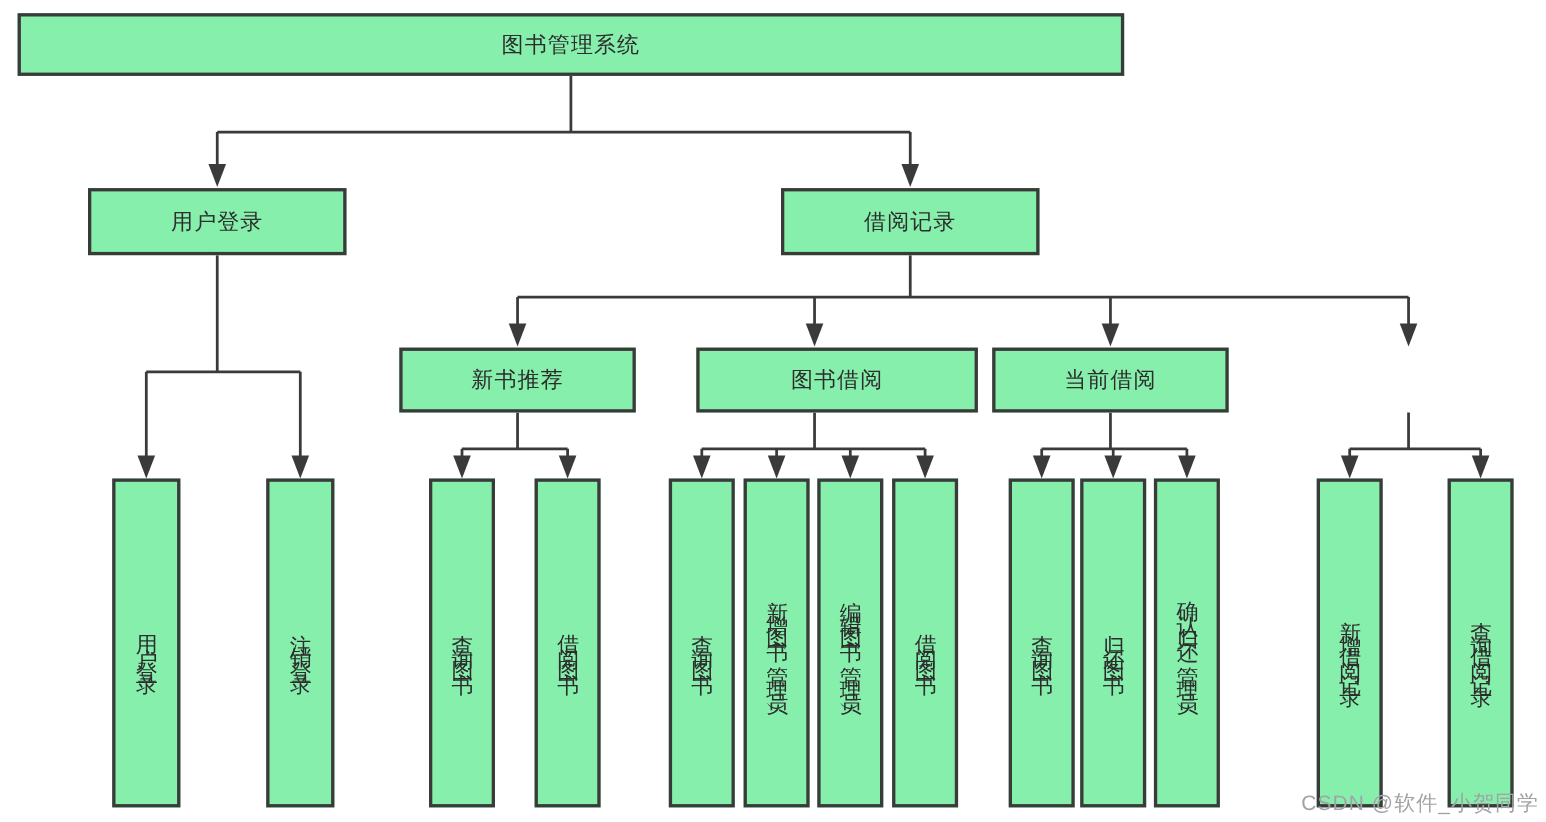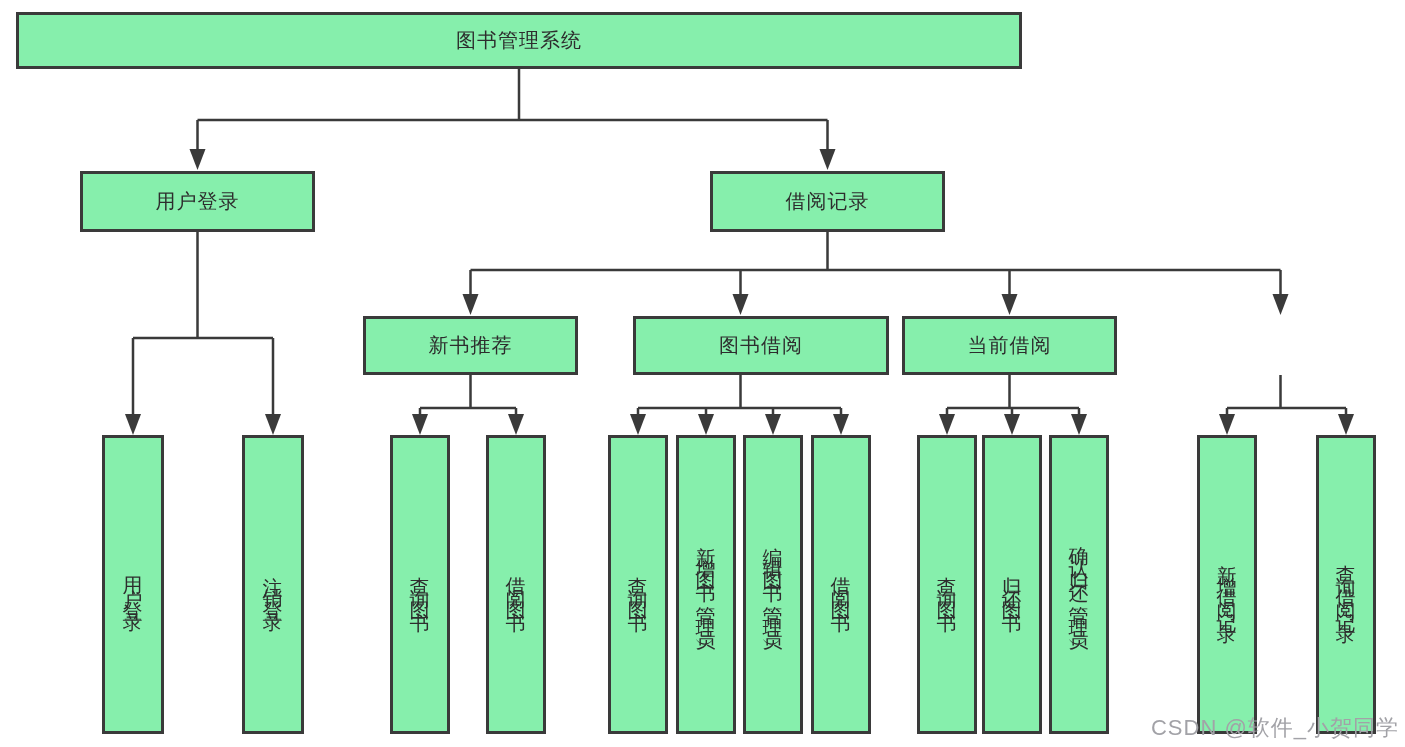--- a/index.html
+++ b/index.html
@@ -44,21 +44,21 @@
     font-size: 20px;
     font-weight: 500;
     letter-spacing: 12px;
     line-height: 1.1;
     white-space: nowrap;
   }
   .watermark {
     position: absolute;
     right: 6px;
     bottom: 4px;
-    font-size: 22px;
+    font-size: 19px;
     color: #a2a2a7;
     letter-spacing: 1px;
     z-index: 5;
   }
 </style>
 </head>
 <body>
 
 <div class="canvas">
 

